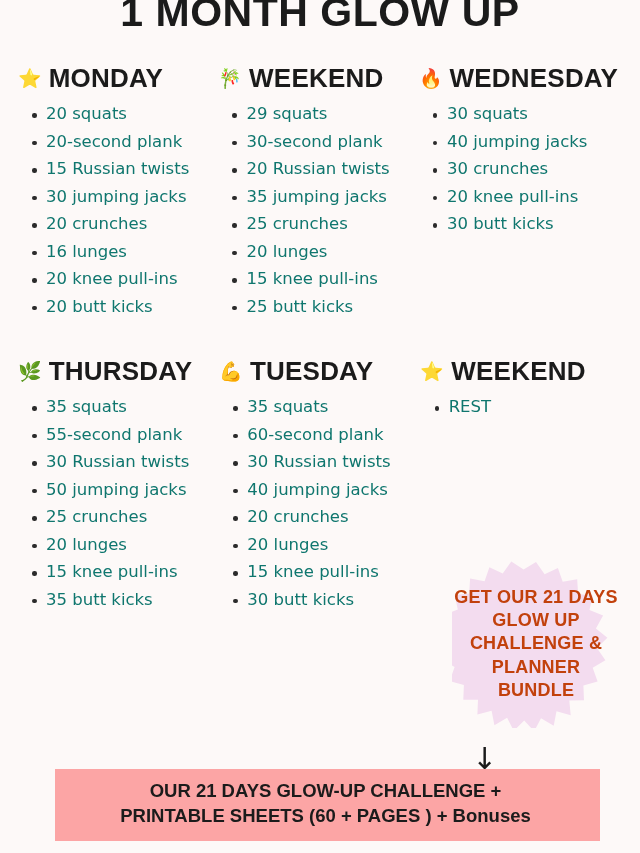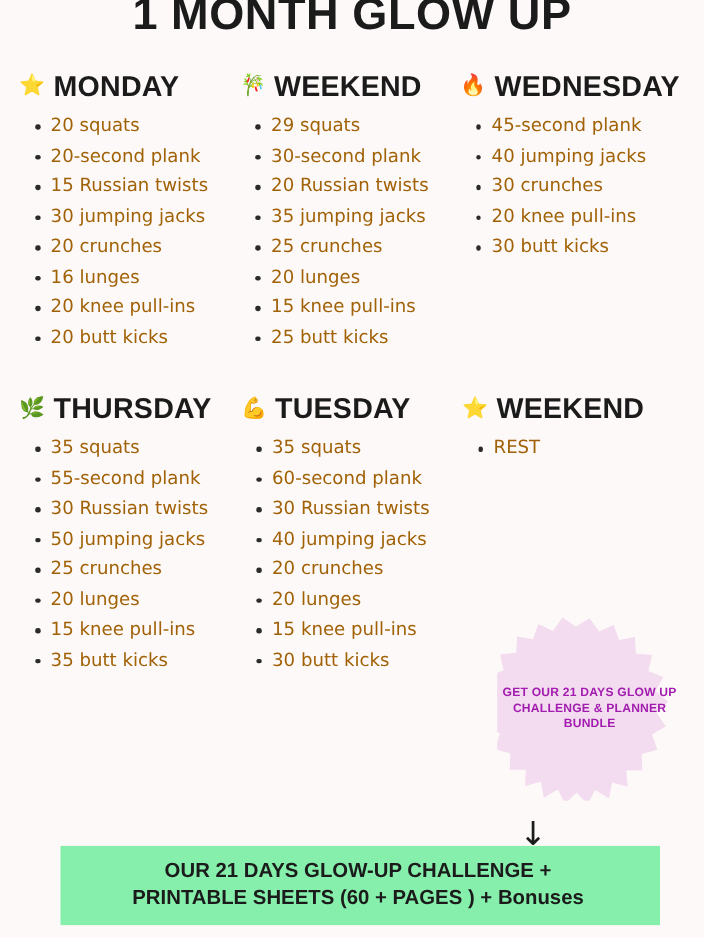--- a/index.html
+++ b/index.html
@@ -61,21 +61,21 @@
     color: #1b1b1b;
     letter-spacing: 0.2px;
   }
   .day ul {
     list-style: none;
     padding-left: 14px;
   }
   .day li {
     position: relative;
     font-size: 16.5px;
-    color: #a16207;
+    color: #0f766e;
     line-height: 1.0;
     margin-bottom: 11px;
     padding-left: 14px;
   }
   .day li::before {
     content: "";
     position: absolute;
     left: 0;
     top: 7px;
     width: 4.5px;
@@ -97,41 +97,41 @@
     text-align: center;
   }
   .badge-bg {
     position: absolute;
     inset: 0;
   }
   .badge-text {
     position: relative;
     font-family: "Liberation Sans", sans-serif;
     font-weight: bold;
-    font-size: 11px;
+    font-size: 18px;
     line-height: 1.28;
-    color: #a21caf;
+    color: #c2410c;
     letter-spacing: 0.2px;
     z-index: 2;
   }
   .arrow {
     position: absolute;
     left: 472px;
     top: 752px;
     font-size: 30px;
     color: #1b1b1b;
     font-family: "DejaVu Sans", sans-serif;
     line-height: 1;
   }
   .footer {
     position: absolute;
     left: 55px;
     right: 40px;
     bottom: 4px;
-    background: #86efac;
+    background: #fca5a5;
     padding: 10px 8px 12px 4px;
     text-align: center;
   }
   .footer-line {
     font-family: "Liberation Sans", sans-serif;
     font-weight: bold;
     font-size: 18.5px;
     color: #1b1b1b;
     line-height: 1.35;
   }
@@ -180,21 +180,21 @@
         <li>25 butt kicks</li>
       </ul>
     </div>
 
     <div class="day">
       <div class="day-head">
         <span class="day-emoji">🔥</span>
         <span class="day-name">WEDNESDAY</span>
       </div>
       <ul>
-        <li>45-second plank</li>
+        <li>30 squats</li>
         <li>40 jumping jacks</li>
         <li>30 crunches</li>
         <li>20 knee pull-ins</li>
         <li>30 butt kicks</li>
       </ul>
     </div>
 
   </div>
 
   <div class="grid row2">

